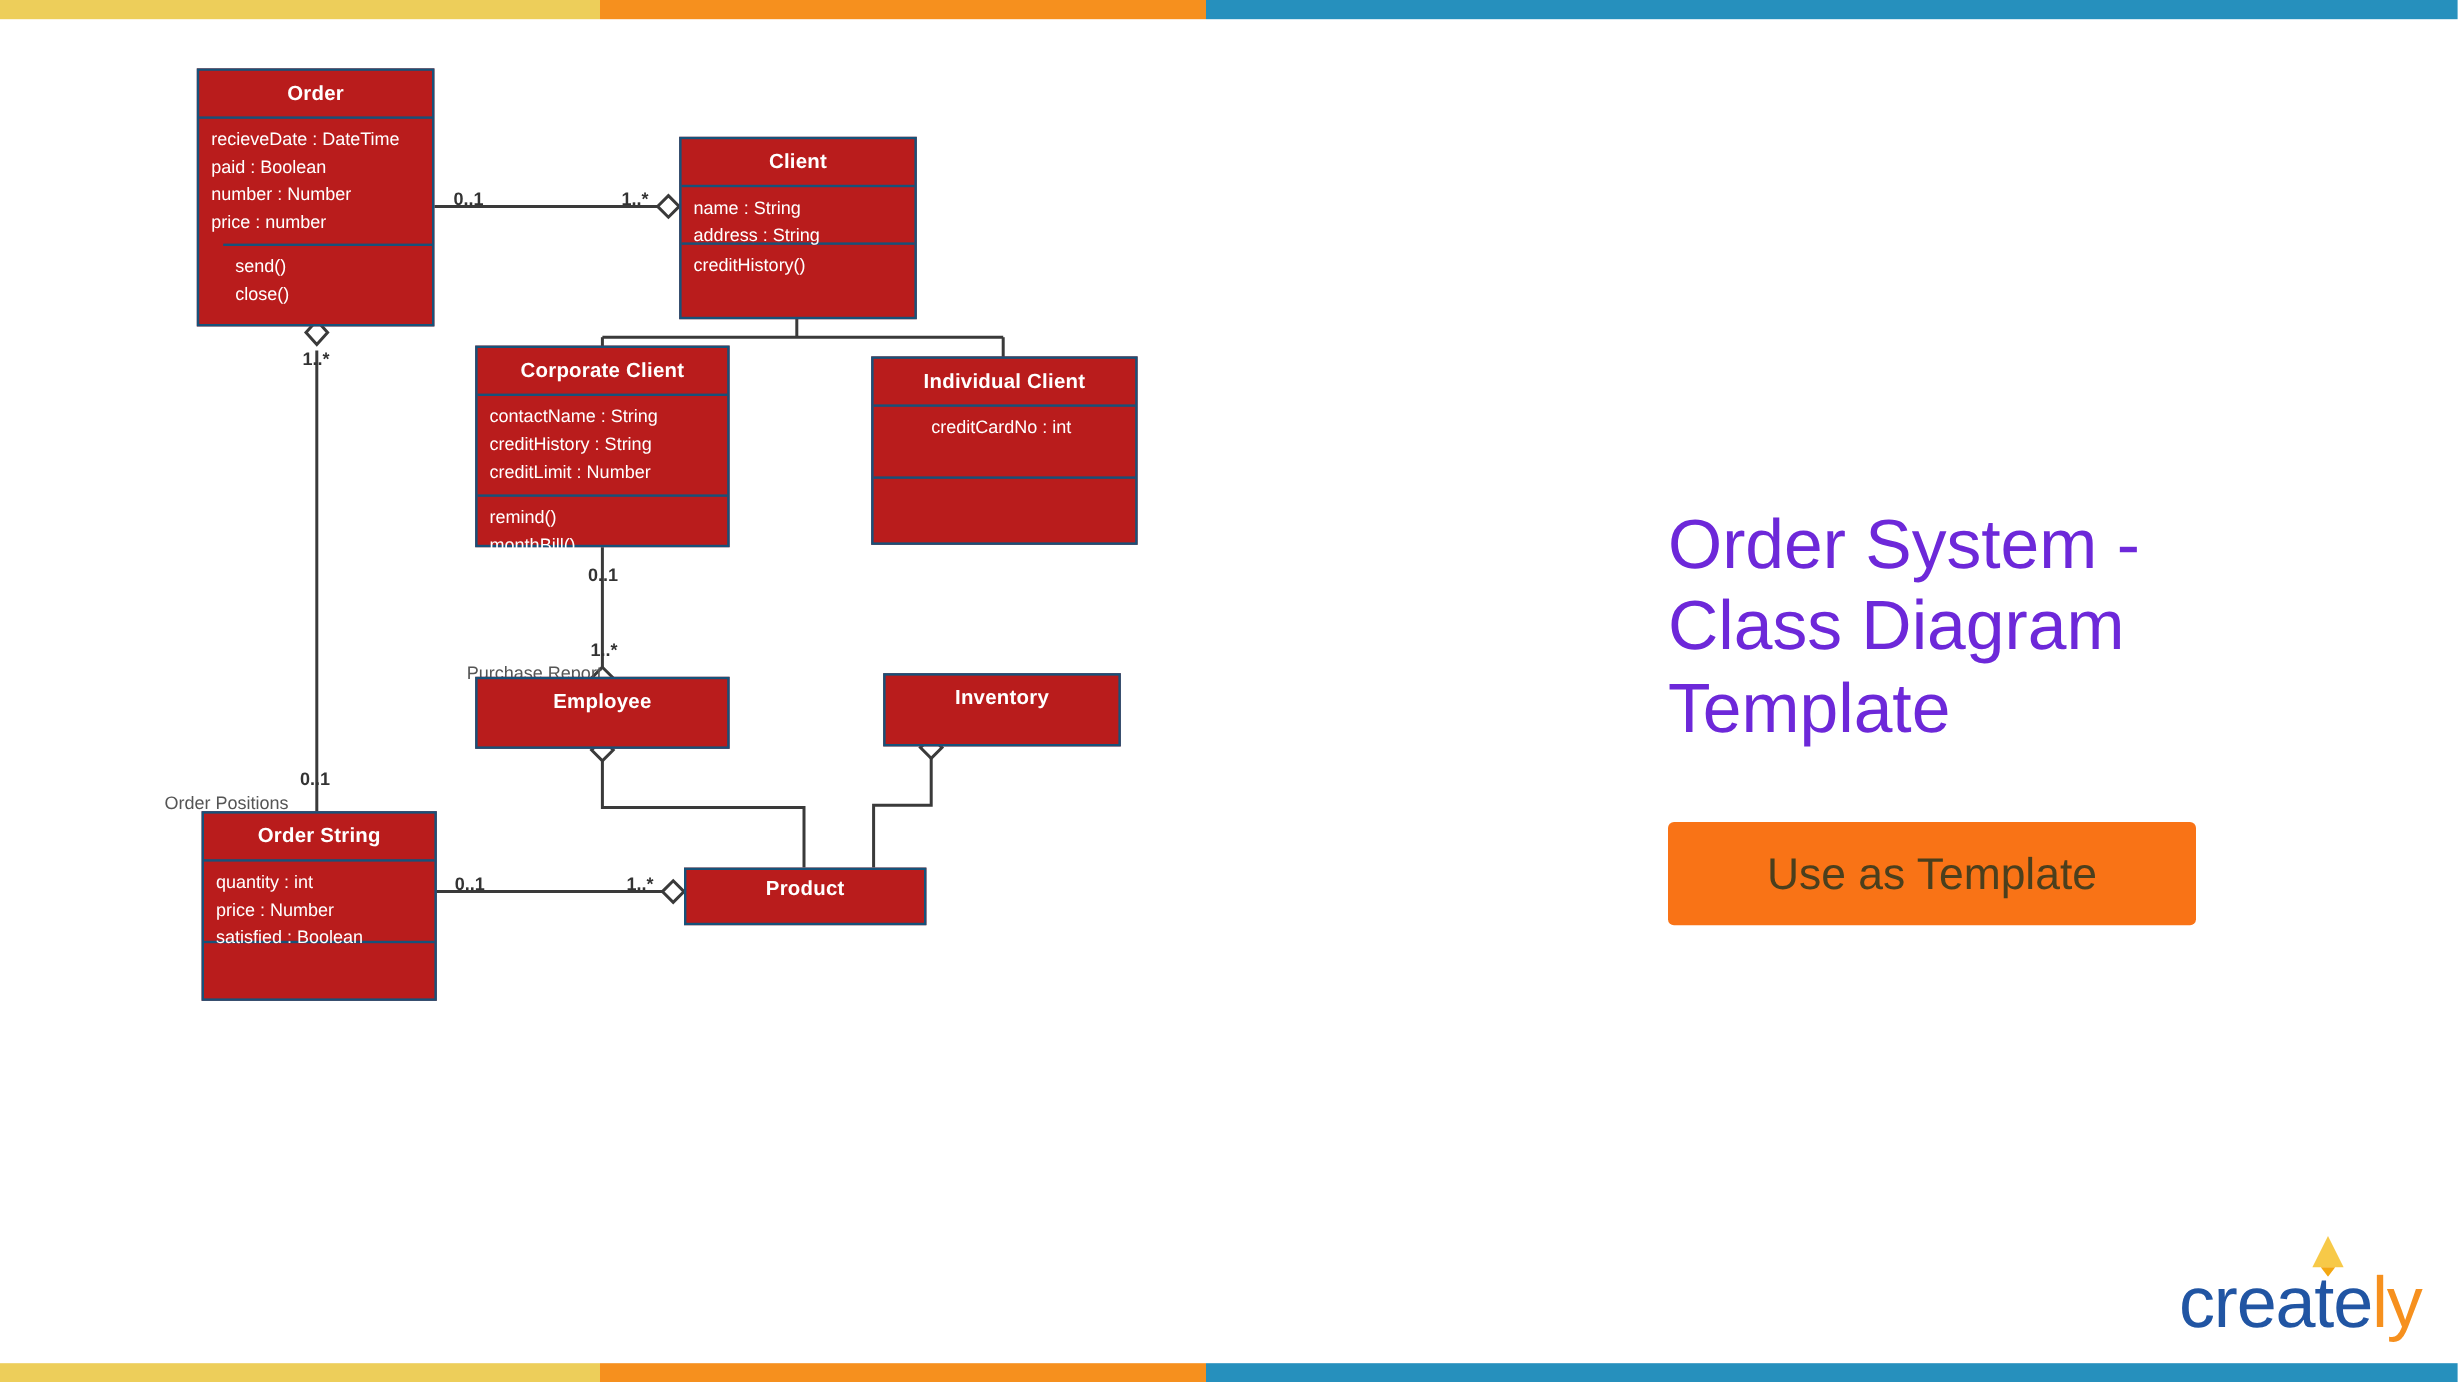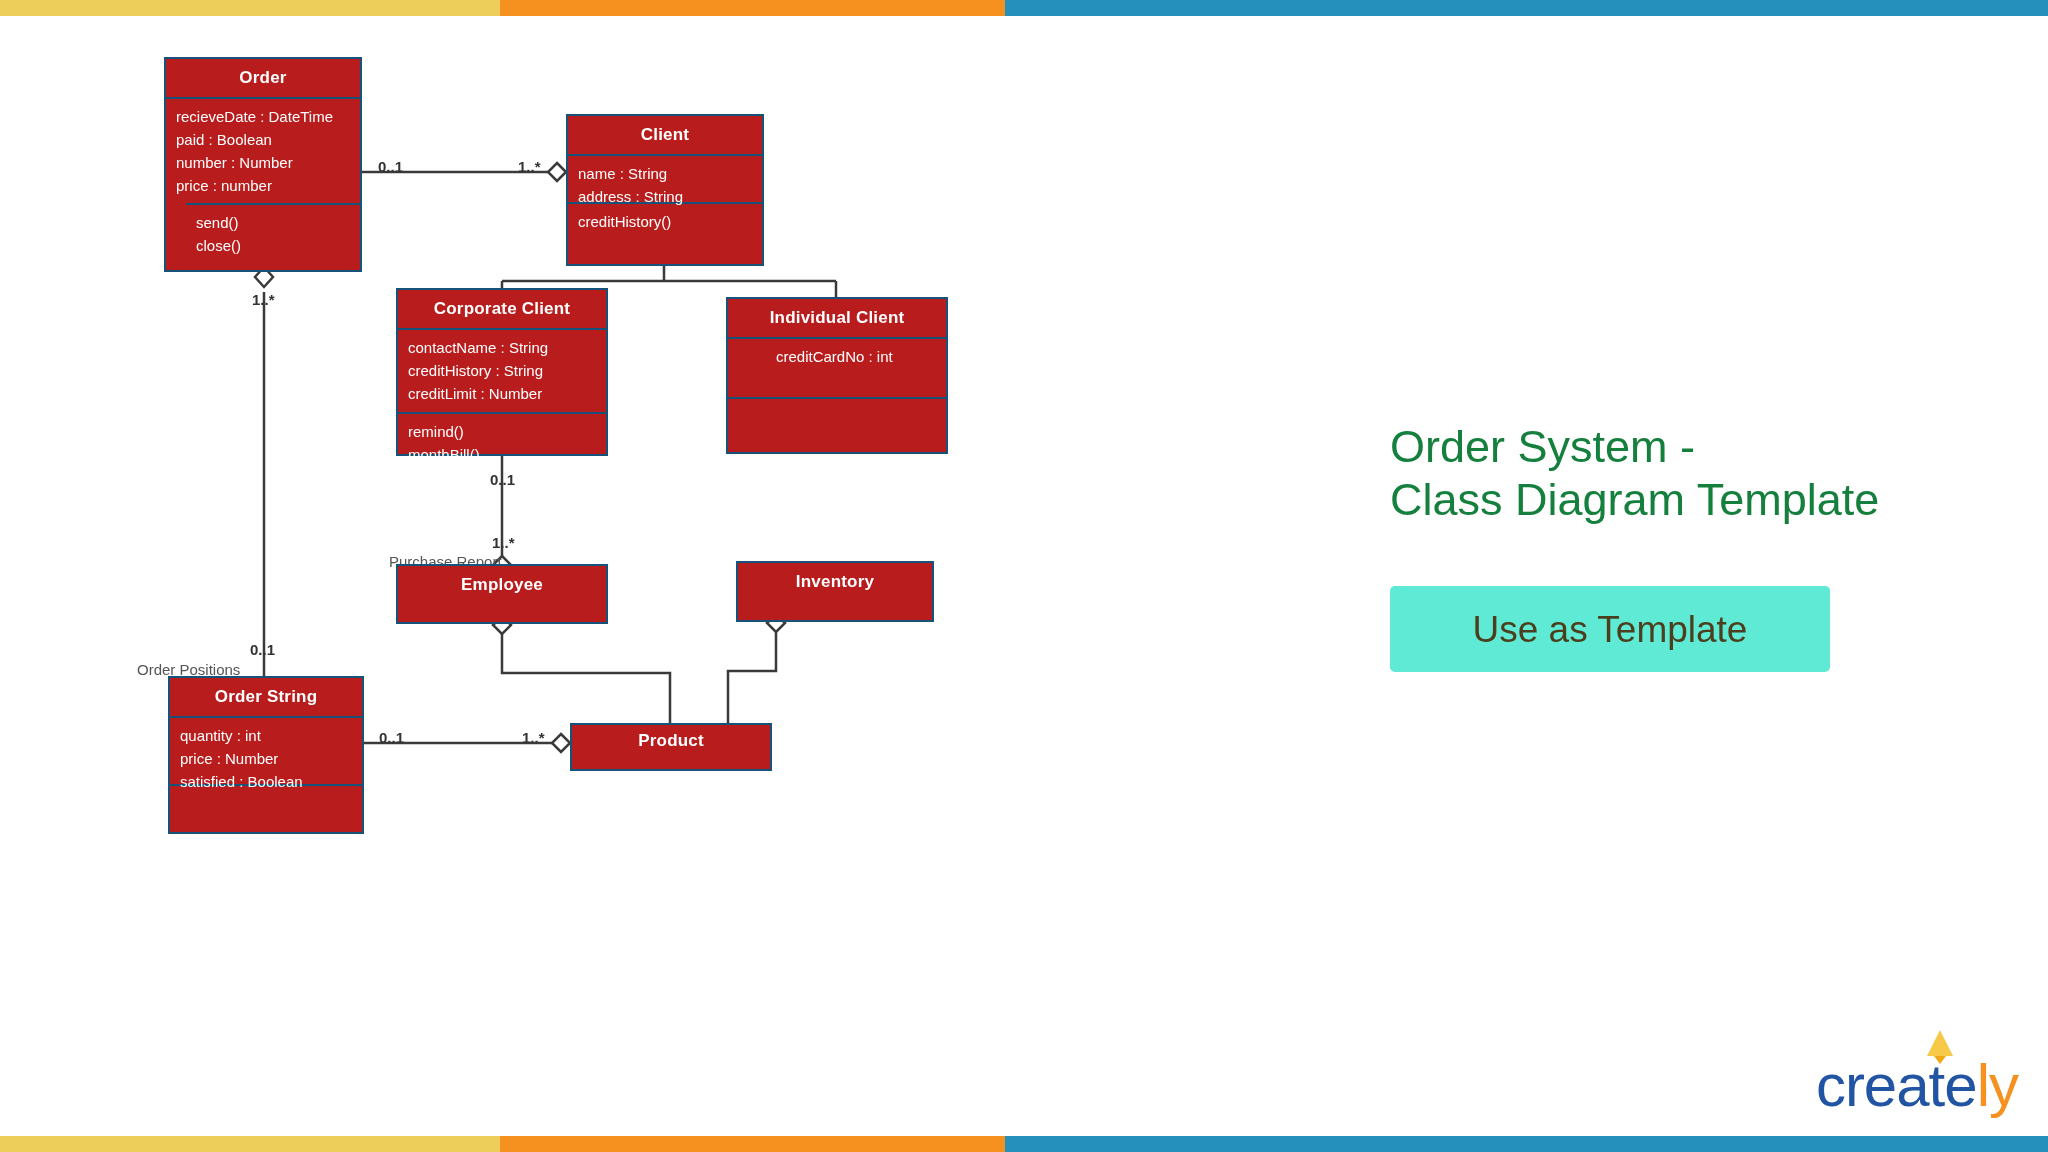--- a/index.html
+++ b/index.html
@@ -91,32 +91,32 @@
   }
 
   
   #side-panel {
     position: absolute;
     left: 1390px;
     top: 420px;
     width: 620px;
   }
   #panel-title {
-    font-size: 45px;
+    font-size: 58px;
     line-height: 1.18;
-    color: #15803d;
+    color: #6d28d9;
     font-weight: normal;
     white-space: pre-line;
     margin: 0 0 60px 0;
   }
   #use-template-button {
     display: block;
     width: 440px;
     height: 86px;
-    background: #5eead4;
+    background: #f97316;
     border: none;
     border-radius: 5px;
     color: #4b3f1d;
     font-family: "Liberation Sans", sans-serif;
     font-size: 37px;
     cursor: pointer;
     text-align: center;
     line-height: 86px;
   }
 

